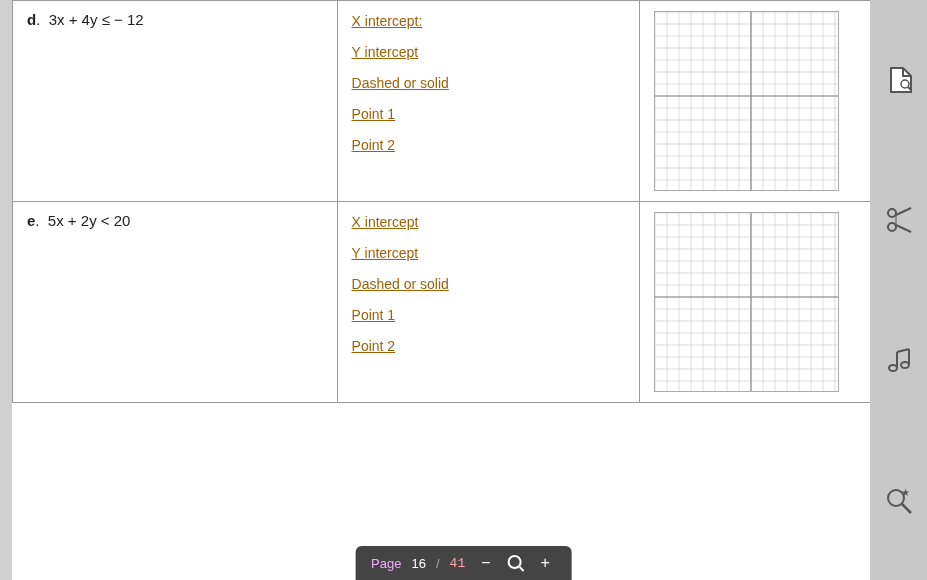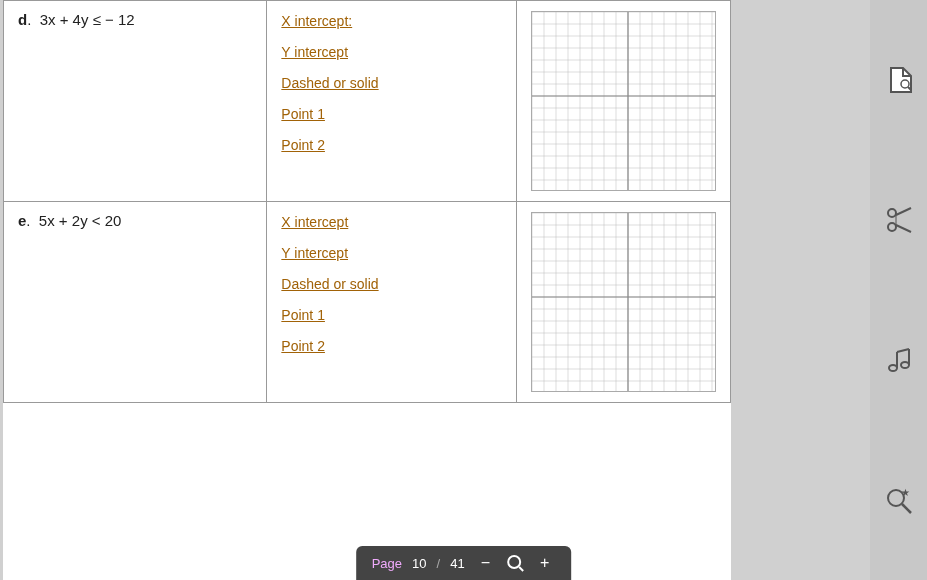--- a/index.html
+++ b/index.html
@@ -8,22 +8,22 @@
       height: 580px;
       background: #d0d0d0;
       font-family: Arial, sans-serif;
       overflow: hidden;
       position: relative;
     }
 
     .main-content {
       position: absolute;
       top: 0;
-      left: 3px;
-      width: 728px;
+      left: 12px;
+      width: 860px;
       height: 580px;
       background: #ffffff;
     }
 
     .table-container {
       width: 100%;
       border-collapse: collapse;
     }
 
     .table-container td {
@@ -128,22 +128,23 @@
     .toolbar-page {
       color: white;
       font-size: 13px;
     }
 
     .toolbar-separator {
       color: #aaa;
     }
 
     .toolbar-total {
-      color: #ffffff;
+      color: #fca5a5;
       font-size: 13px;
+      font-family: Liberation Mono, monospace;
     }
 
     .toolbar-btn {
       background: none;
       border: none;
       color: white;
       font-size: 16px;
       cursor: pointer;
       padding: 2px 6px;
       display: flex;
@@ -314,21 +315,21 @@
     <svg viewBox="0 0 32 32" fill="none" xmlns="http://www.w3.org/2000/svg">
       <circle cx="13" cy="14" r="8" stroke="#555" stroke-width="2"></circle>
       <line x1="19" y1="20" x2="28" y2="29" stroke="#555" stroke-width="2.5"></line>
       <text x="18" y="12" font-size="10" fill="#555">★</text>
     </svg>
   </div>
 </div>
 
 <div class="bottom-toolbar">
   <span class="toolbar-label">Page</span>
-  <span class="toolbar-page">10</span>
+  <span class="toolbar-page">16</span>
   <span class="toolbar-separator">/</span>
   <span class="toolbar-total">41</span>
   <button class="toolbar-btn">−</button>
   <div class="toolbar-search">
     <svg width="18" height="18" viewBox="0 0 18 18" fill="none">
       <circle cx="8" cy="8" r="6" stroke="white" stroke-width="2"></circle>
       <line x1="13" y1="13" x2="17" y2="17" stroke="white" stroke-width="2"></line>
     </svg>
   </div>
   <button class="toolbar-btn">+</button>

